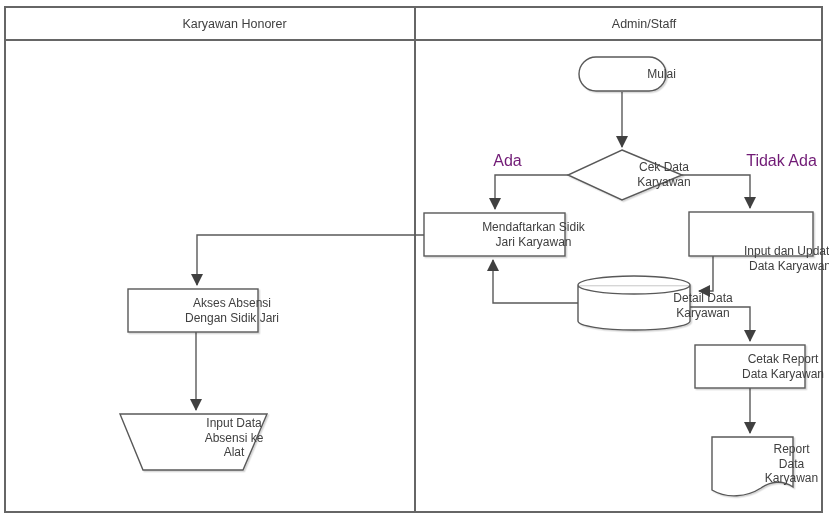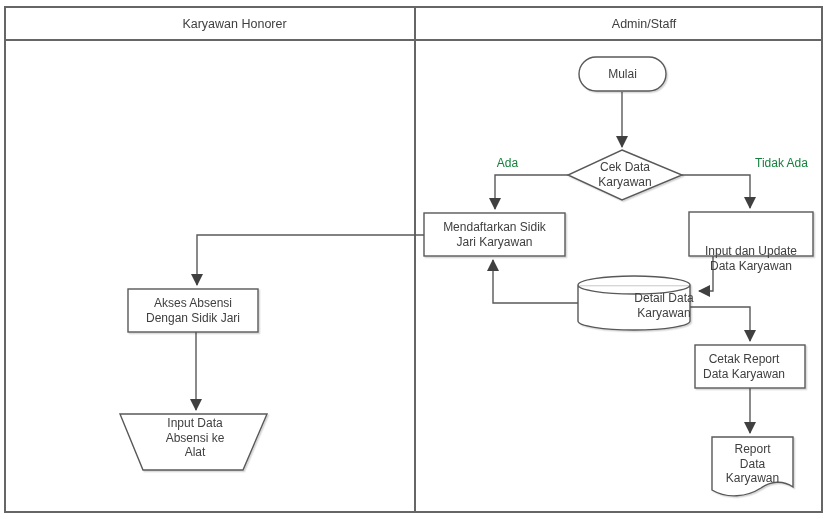--- a/index.html
+++ b/index.html
@@ -22,25 +22,25 @@
   .lane-title{
     position:absolute;top:6px;height:35px;display:flex;align-items:center;
     justify-content:center;font-size:12.5px;color:#404040;margin-left:25px;
   }
   .lane-title.t1{left:4px;width:411px;}
   .lane-title.t2{left:415px;width:408px;}
   svg.layer{position:absolute;left:0;top:0;}
   .lbl{
     position:absolute;display:flex;align-items:center;justify-content:center;
     text-align:center;font-size:12px;line-height:1.22;color:#404040;
-    white-space:pre-line;pointer-events:none;
+    white-space:pre-line;pointer-events:none;padding-left:39px;
   }
   .edge-lbl{
     position:absolute;display:flex;align-items:flex-end;justify-content:center;
-    text-align:center;font-size:12px;color:#15803d;pointer-events:none;
+    text-align:center;font-size:16px;color:#701a75;pointer-events:none;
   }
 </style>
 </head>
 <body>
 
 <div class="stage">
 
   <div class="lane-frame"></div>
   <div class="lane-header-sep"></div>
   <div class="lane-divider"></div>

